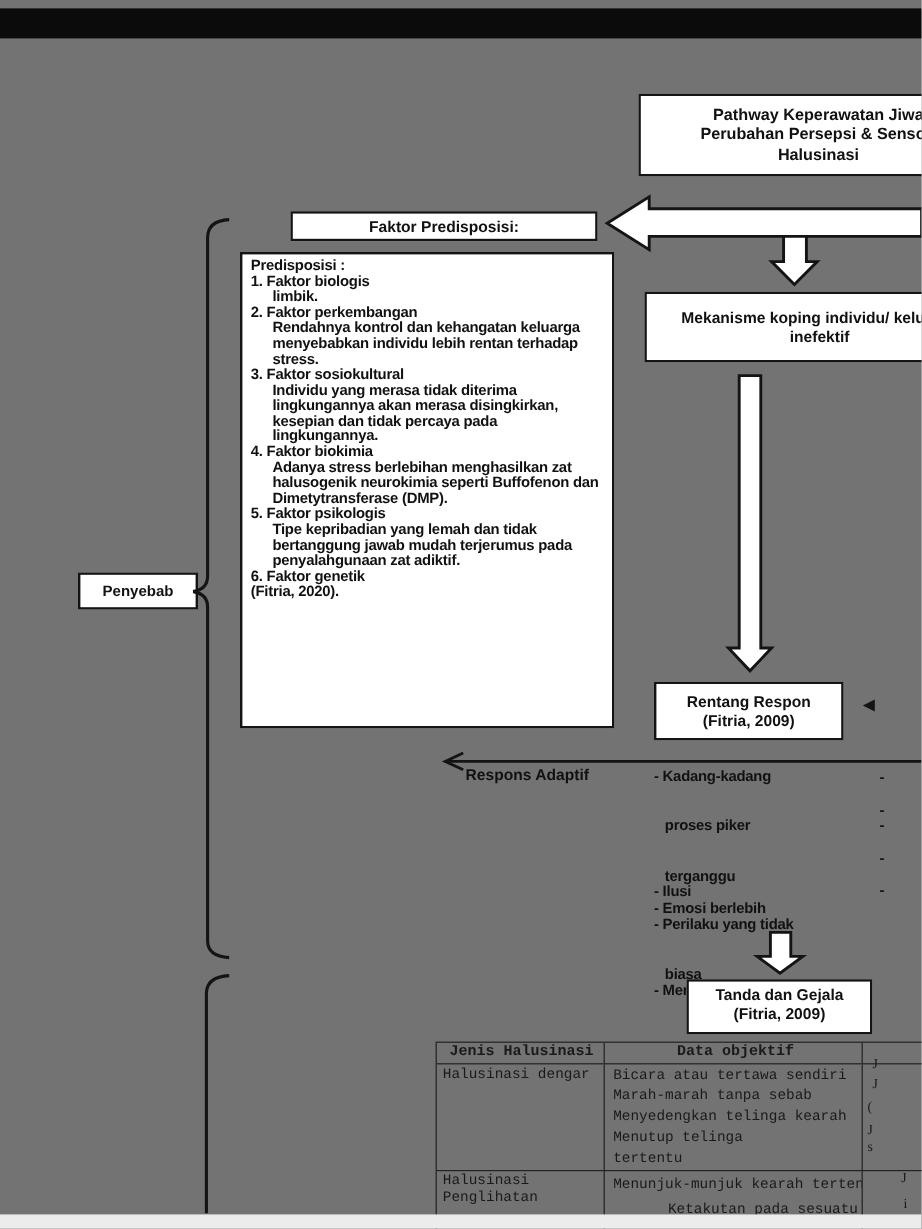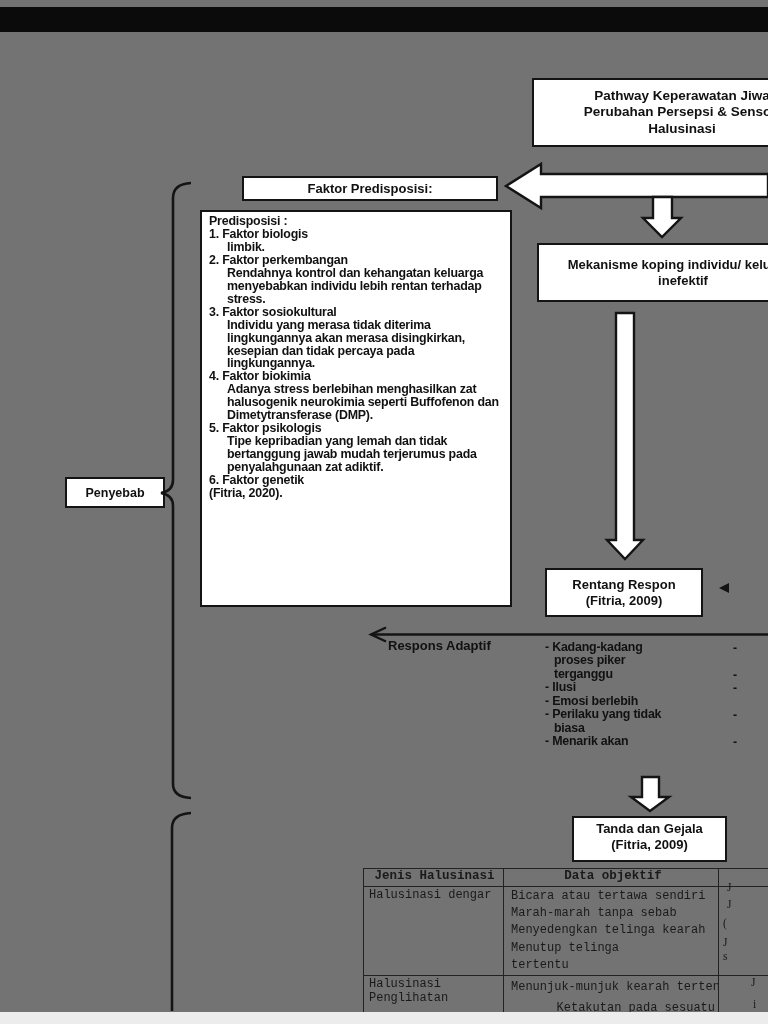--- a/index.html
+++ b/index.html
@@ -5,21 +5,21 @@
   html,body{margin:0;padding:0;background:#ffffff;}
   body{width:768px;height:1024px;overflow:hidden;font-family:"Liberation Sans",sans-serif;}
   #page{position:relative;width:768px;height:1024px;background:#737373;overflow:hidden;}
   .abs{position:absolute;}
   .box{position:absolute;border:2.4px solid #141414;background:#fff;box-sizing:border-box;}
   .bold{font-weight:bold;color:#111;}
   .ctr{display:flex;flex-direction:column;align-items:center;justify-content:center;text-align:center;}
   .pline{white-space:nowrap;font-weight:bold;font-size:12.4px;line-height:12.95px;letter-spacing:-0.2px;color:#111;}
   .pline.ind{padding-left:18px;}
   .lline{white-space:nowrap;font-weight:bold;font-size:12.4px;line-height:13.45px;letter-spacing:-0.2px;color:#111;}
-  .lline.ind{padding-left:9px;}
+  .lline.ind{padding-left:9px;margin-top:28px;}
   .dash{position:absolute;font-weight:bold;font-size:12.4px;color:#111;}
   
   #gtable{position:absolute;left:363px;top:868px;width:452px;font-family:"Liberation Serif",serif;color:#1a1a1a;box-sizing:border-box;border-top:1.4px solid #222;}
   .trow{display:flex;box-sizing:border-box;border-bottom:1.4px solid #222;}
   .trow.last{border-bottom:none;}
   .tc{box-sizing:border-box;border-left:1.4px solid #222;overflow:hidden;font-family:Liberation Mono, monospace;}
   .tc.c1{width:140px;padding:1px 3px 0 5px;font-size:12px;}
   .tc.c2{width:215px;padding:1px 3px 0 7px;font-size:12px;}
   .tc.c3{flex:1;border-left:1.4px solid #222;}
   .thead .tc{font-weight:bold;font-size:12.5px;text-align:center;padding-top:0;}

